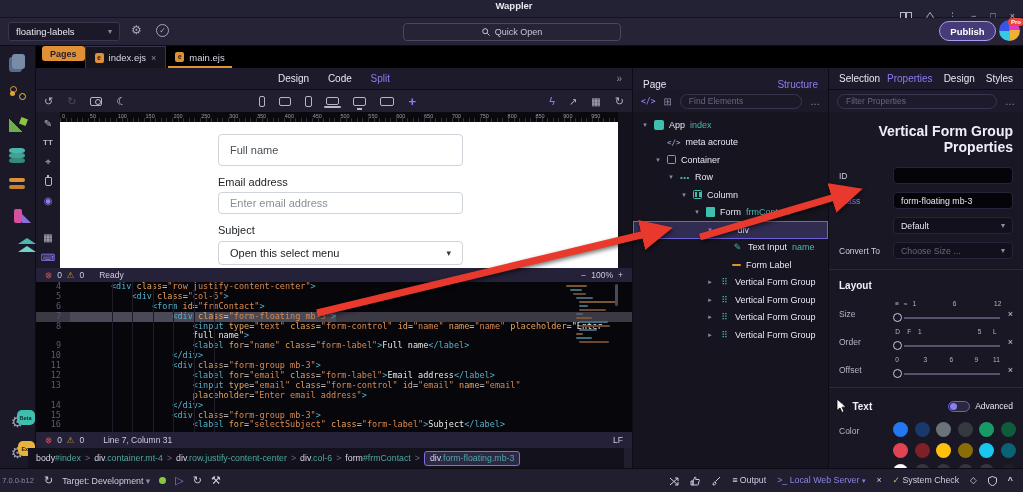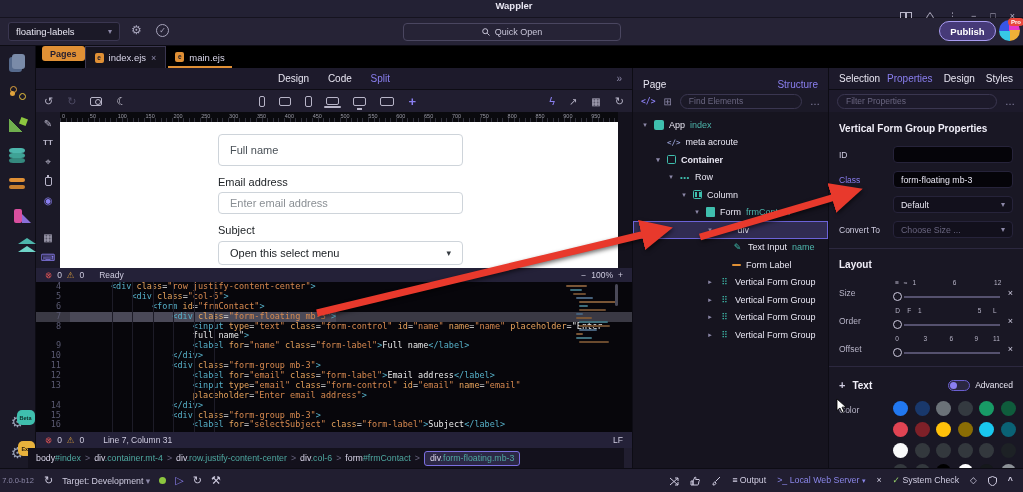--- a/index.html
+++ b/index.html
@@ -172,21 +172,21 @@
   .ti-code { color:#9aa3d8; font:bold 7.5px "DejaVu Sans Mono",monospace; width:auto; }
   .ti-row { color:#3fbfae; font-size:8px; letter-spacing:0.5px; width:auto; }
   .ti-pencil { color:#3fbfae; font-size:9px; }
   .ti-dash { width:9px; height:2.5px; background:#e09035; border-radius:1px; }
   .ti-grid { color:#3fbfae; font-size:9px; }
 
   
   .props { position:absolute; left:828px; top:90px; width:195px; height:378px; background:#191724; border-left:1px solid #0d0c14; padding:0; }
   .props-head { left:828px; width:195px; padding:0 10px; border-left:1px solid #0d0c14; }
   .props .ptoolbar { background:#1d1a2b; }
-  .sectitle { font-size:10px; font-weight:bold; color:#f0eef8; padding:11px 10px 8px; }
+  .sectitle { font-size:14px; font-weight:bold; color:#f0eef8; padding:11px 10px 8px;text-align:right; }
   .frow { display:flex; align-items:center; padding:4px 10px 4px 10px; gap:6px; }
   .frow .flab { width:48px; font-size:8.5px; color:#cfcce0; flex:none; }
   .flab.accent { color:#8a7ff0; }
   .pinput { flex:1; height:17px; background:#050409; border:1px solid #26233a; border-radius:4px;
             color:#e8e6f2; font-size:8.8px; display:flex; align-items:center; padding:0 7px; }
   .pselect { background:#12101c; }
   .pselect .chev { margin-left:auto; color:#8c88a8; font-size:8px; }
   .placeholder { color:#6a6680; }
   .hr { height:1px; background:#2c283f; margin:6px 0; }
   .lsec-title { font-size:10px; font-weight:bold; color:#f0eef8; padding:4px 10px 6px; }
@@ -477,21 +477,21 @@
           <span class="chev">▾</span>
           <span class="ti ti-app"></span>
           <span>App</span>
           <span class="tval">index</span>
         </div>
         <div class="trow" style="padding-left: 21px;">
           <span class="chev"></span>
           <span class="ti ti-code">&lt;/&gt;</span>
           <span>meta acroute</span>
         </div>
-        <div class="trow" style="padding-left: 21px; font-weight: bold;">
+        <div class="trow" style="padding-left: 21px;">
           <span class="chev">▾</span>
           <span class="ti ti-container ti-box"></span>
           <span>Container</span>
         </div>
         <div class="trow" style="padding-left: 34px;">
           <span class="chev">▾</span>
           <span class="ti ti-row">•••</span>
           <span>Row</span>
         </div>
         <div class="trow" style="padding-left: 47px;">

